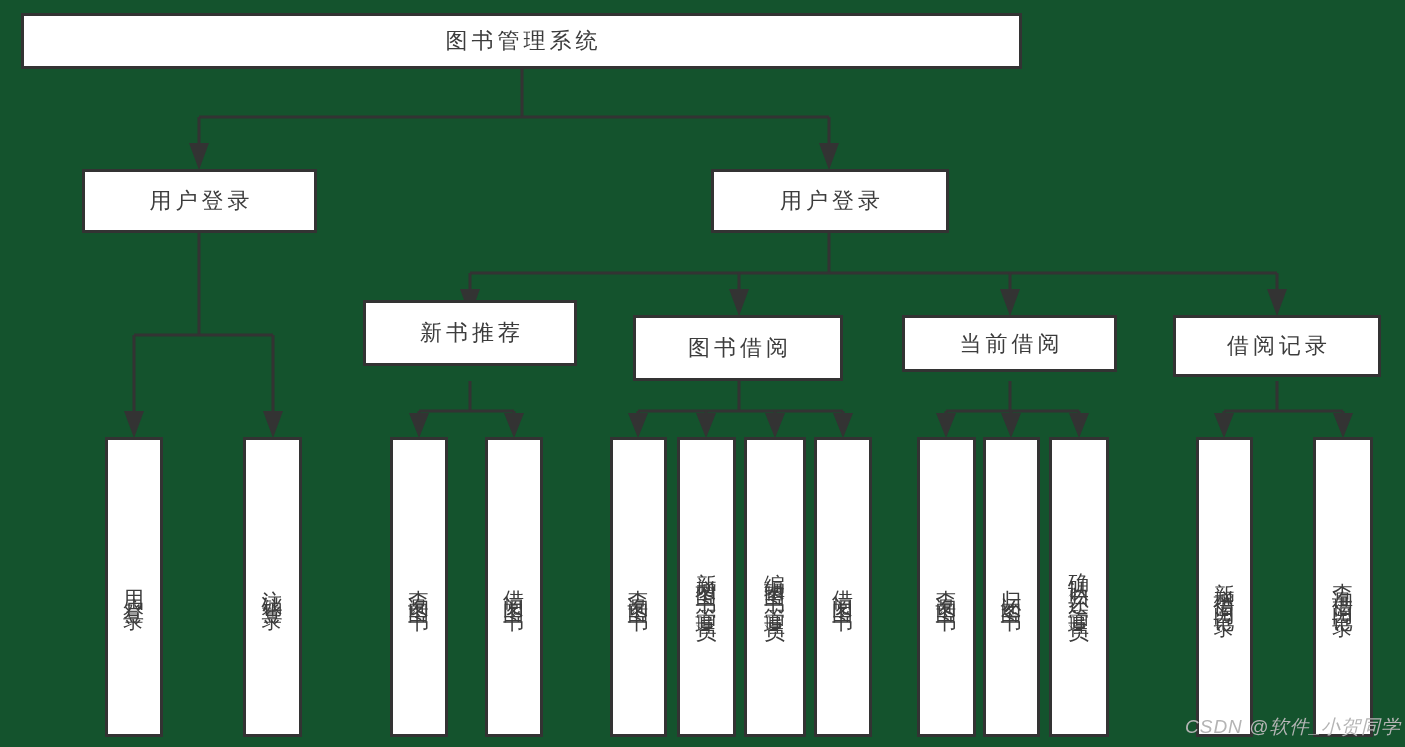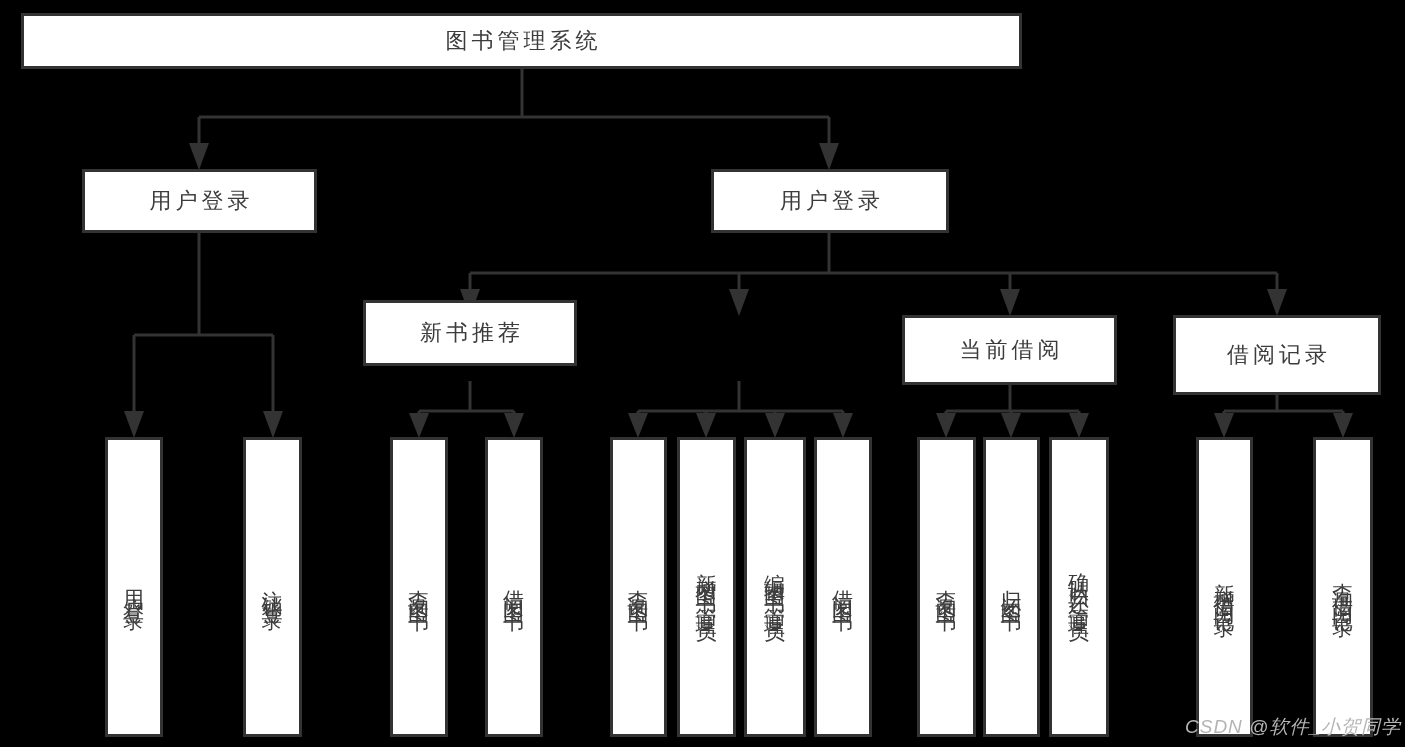--- a/index.html
+++ b/index.html
@@ -5,21 +5,21 @@
   html, body {
     margin: 0;
     padding: 0;
     background: #ffffff;
     font-family: "Liberation Sans", "DejaVu Sans", sans-serif;
   }
   .stage {
     position: relative;
     width: 1405px;
     height: 747px;
-    background: #000000;
+    background: #14532d;
     overflow: hidden;
   }
   .connectors {
     position: absolute;
     left: 0; top: 0;
     width: 1405px;
     height: 747px;
   }
   .connectors path, .connectors line {
     stroke: #333333;
@@ -142,24 +142,27 @@
   <div class="node h" style="left:82px; top:169px; width:235px; height:64px;">
     <span>用户登录</span>
   </div>
   <div class="node h" style="left:711px; top:169px; width:238px; height:64px;">
     <span>用户登录</span>
   </div>
 
   <div class="node h" style="left:363px; top:300px; width:214px; height:66px;">
     <span>新书推荐</span>
   </div>
-  <div class="node h" style="left:902px; top:315px; width:215px; height:70px;">
+  <div class="node h" style="left:633px; top:315px; width:210px; height:66px;">
+    <span>图书借阅</span>
+  </div>
+  <div class="node h" style="left:902px; top:315px; width:215px; height:57px;">
     <span>当前借阅</span>
   </div>
-  <div class="node h" style="left:1173px; top:315px; width:208px; height:80px;">
+  <div class="node h" style="left:1173px; top:315px; width:208px; height:62px;">
     <span>借阅记录</span>
   </div>
 
   <div class="node v" style="left:105px; top:437px; width:58px; height:300px;">
     <span class="vtext">用户登录</span>
   </div>
   <div class="node v" style="left:243px; top:437px; width:59px; height:300px;">
     <span class="vtext">注销登录</span>
   </div>
 

